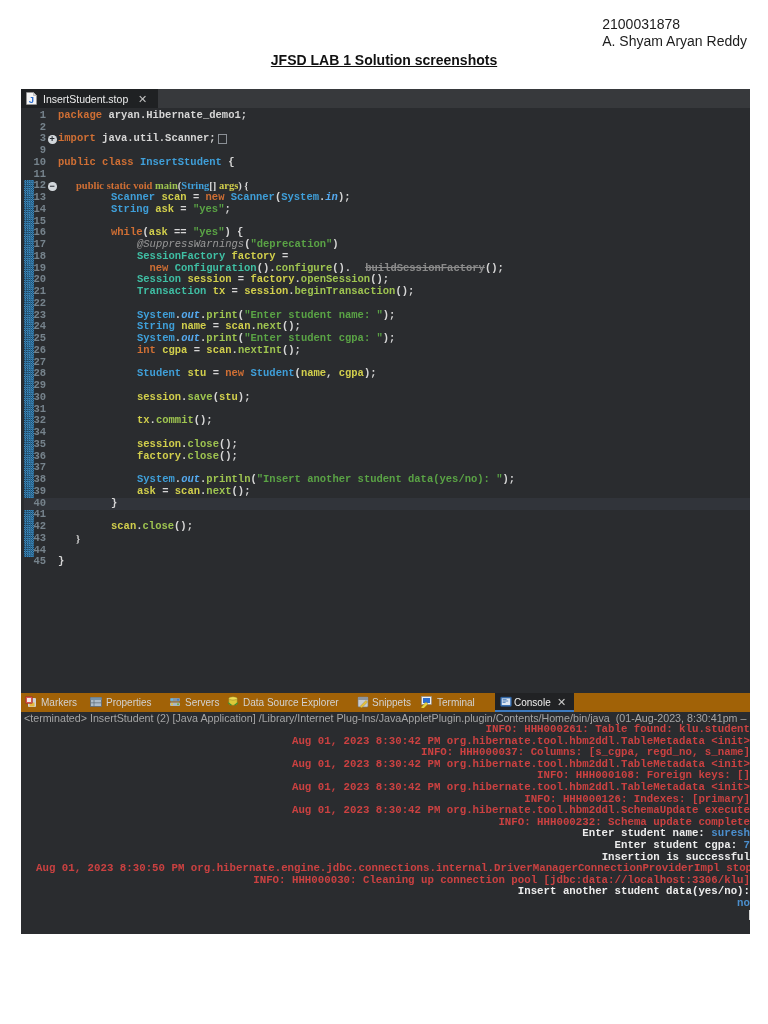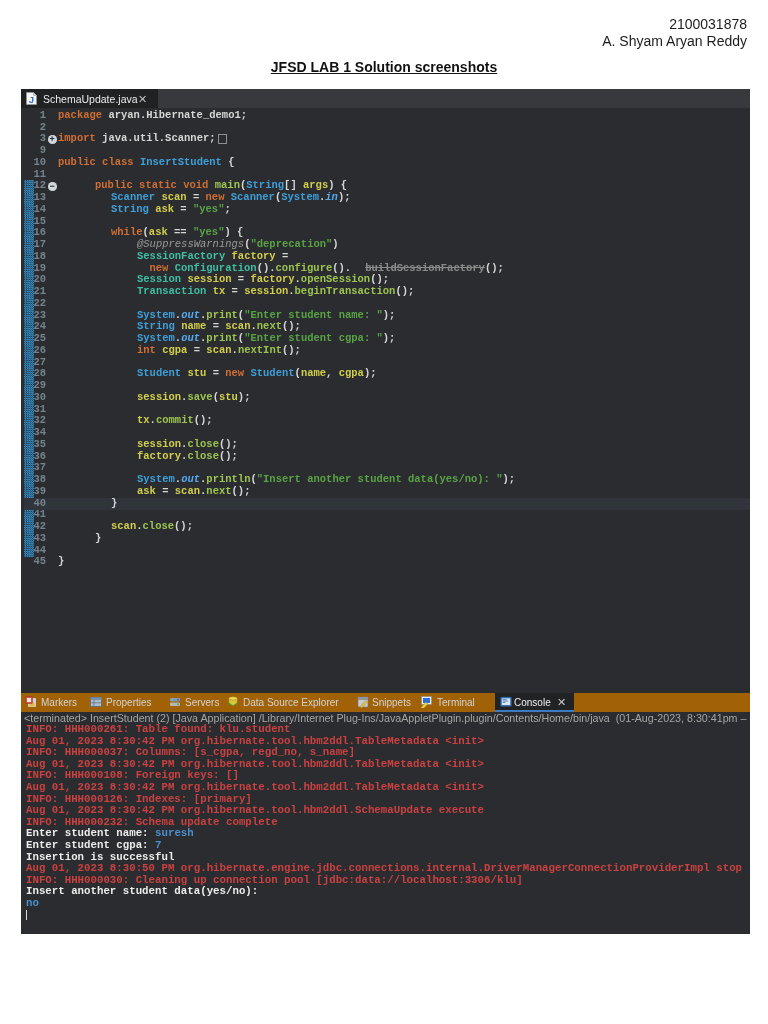--- a/index.html
+++ b/index.html
@@ -1,39 +1,39 @@
 <!DOCTYPE html>
 <html><head>
 <meta charset="utf-8">
 <style>
   html,body{margin:0;padding:0;}
   body{width:768px;height:1024px;background:#ffffff;position:relative;
        font-family:"Liberation Sans", sans-serif;}
-  .hdr{position:absolute;right:21px;top:16.2px;text-align:right;color:#1c1c1c;
+  .hdr{position:absolute;right:21px;top:16.2px;color:#1c1c1c;
        font-size:14px;line-height:16.7px;}
   .title{position:absolute;left:0;top:51.5px;width:768px;text-align:center;
-       color:#111;font-size:14px;font-weight:bold;text-decoration:underline;margin-top:7px;}
+       color:#111;font-size:14px;font-weight:bold;text-decoration:underline;}
   .shot{position:absolute;left:21px;top:89px;width:729px;height:845px;
        background:#2a2c2f;overflow:hidden;}
   
   .edtabs{position:absolute;left:0;top:0;width:729px;height:19px;background:#37393c;}
   .edtab{position:absolute;left:0;top:0;width:137px;height:19px;background:#1f2123;
         color:#ececec;font-size:10.5px;}
   .edtab .txt{position:absolute;left:22px;top:3.5px;}
   .edtab .x{position:absolute;left:117px;top:3.5px;color:#c0c0c0;font-size:11px;}
   .jsvg{position:absolute;left:5px;top:3px;width:11px;height:13px;}
   
   .editor{position:absolute;left:0;top:19.3px;width:729px;height:585px;
           background:#2a2c2f;font-family:"Liberation Mono",monospace;
           font-weight:bold;font-size:10.5px;}
   .ed-inner{position:absolute;left:0;top:1.7px;width:729px;}
   .cl{position:relative;height:11.765px;line-height:11.765px;white-space:pre;}
   .ln{position:absolute;left:0;top:0;width:25px;text-align:right;color:#76838c;}
   .cd{position:absolute;left:37px;top:0;color:#d6d6d6;}
-  .i1{padding-left:37px;} .i2{padding-left:53px;} .i3{padding-left:79px;}
+  .i1{padding-left:18px;font-family:Liberation Serif, serif;} .i2{padding-left:53px;} .i3{padding-left:79px;}
   .i3b{padding-left:91.5px;}
   .k{color:#d06f34;} .t{color:#3f9fd9;} .it{color:#3fbfa4;}
   .v{color:#d2cf4c;} .m{color:#9ec450;} .s{color:#5aa345;}
   .a{color:#999999;font-style:italic;font-weight:normal;}
   .dp{color:#8b8b8b;text-decoration:line-through;margin-left:14px;}
   .o{color:#55aaf0;font-style:italic;}
   .hatch{position:absolute;left:3px;top:71.8px;width:10px;height:376.5px;
      background:repeating-conic-gradient(#3e92ca 0% 25%, #19384f 0% 50%);background-size:2.2px 2.2px;}
   .fold{position:absolute;width:8.5px;height:8.5px;border-radius:50%;
      color:#23282e;font-size:9px;line-height:8.5px;text-align:center;font-weight:bold;
@@ -49,37 +49,37 @@
   .ctab{position:absolute;left:462px;top:0;width:79px;height:16.6px;background:#212224;
         border-bottom:2px solid #3d7abf;margin-left:12px;}
   .ctab .txt{position:absolute;left:19px;top:4px;color:#efefef;}
   .ctab .x{position:absolute;left:62px;top:3px;color:#c9c9c9;font-size:11px;}
   
   .chead{position:absolute;left:0;top:622.6px;width:729px;height:12.4px;
          color:#a5a5a5;font-size:10.7px;line-height:12.4px;white-space:pre;overflow:hidden;}
   .chead-in{padding-left:3px;}
   .console{position:absolute;left:0;top:635px;width:729px;height:210px;
           font-family:"Liberation Mono",monospace;font-weight:bold;font-size:10.75px;}
-  .co{height:11.6px;line-height:11.6px;white-space:pre;padding-left:5px;overflow:hidden;}
+  .co{height:11.6px;line-height:11.6px;white-space:pre;padding-left:15px;overflow:hidden;text-align:right;}
   .r{color:#cb4141;} .w{color:#ececec;} .b{color:#4b8fce;}
   .caret{display:inline-block;width:1.2px;height:10px;background:#d8d8d8;vertical-align:-1.5px;}
 </style>
 </head>
 <body>
   <div class="hdr">2100031878<br>A. Shyam Aryan Reddy</div>
   <div class="title">JFSD LAB 1 Solution screenshots</div>
   <div class="shot">
     <div class="edtabs">
       <div class="edtab">
         <svg class="jsvg" viewBox="0 0 11 13">
           <path d="M0.5 0.5 h7 l3 3 v9 h-10 Z" fill="#f5f5f5" stroke="#9a9a9a" stroke-width="0.6"></path>
           <path d="M7.5 0.5 v3 h3 Z" fill="#d8d8d8" stroke="#9a9a9a" stroke-width="0.5"></path>
           <text x="5.4" y="10.6" font-family="Liberation Sans" font-size="9.5" font-weight="bold" fill="#2e6fd0" text-anchor="middle">J</text>
         </svg>
-        <span class="txt">SchemaUpdate.java</span>
+        <span class="txt">InsertStudent.stop</span>
         <span class="x">✕</span>
       </div>
     </div>
     <div class="editor">
       <div class="hatch"></div>
       <div class="curline"></div>
       <div class="ed-inner" id="code">
 <div class="cl"><span class="ln">1</span><span class="cd"><span class="k">package</span> aryan.Hibernate_demo1;</span></div>
 <div class="cl"><span class="ln">2</span></div>
 <div class="cl"><span class="ln">3</span><span class="cd"><span class="k">import</span> java.util.Scanner;<span class="fbox"></span></span></div>

